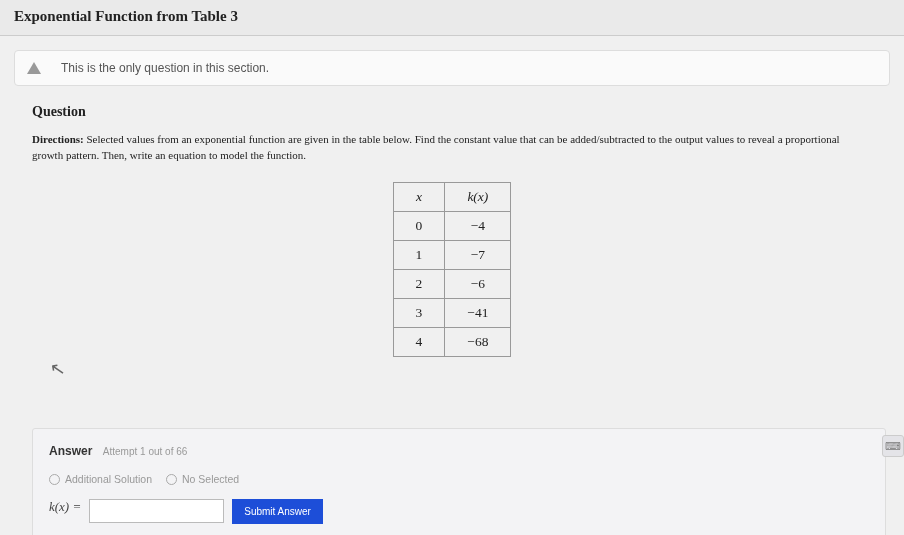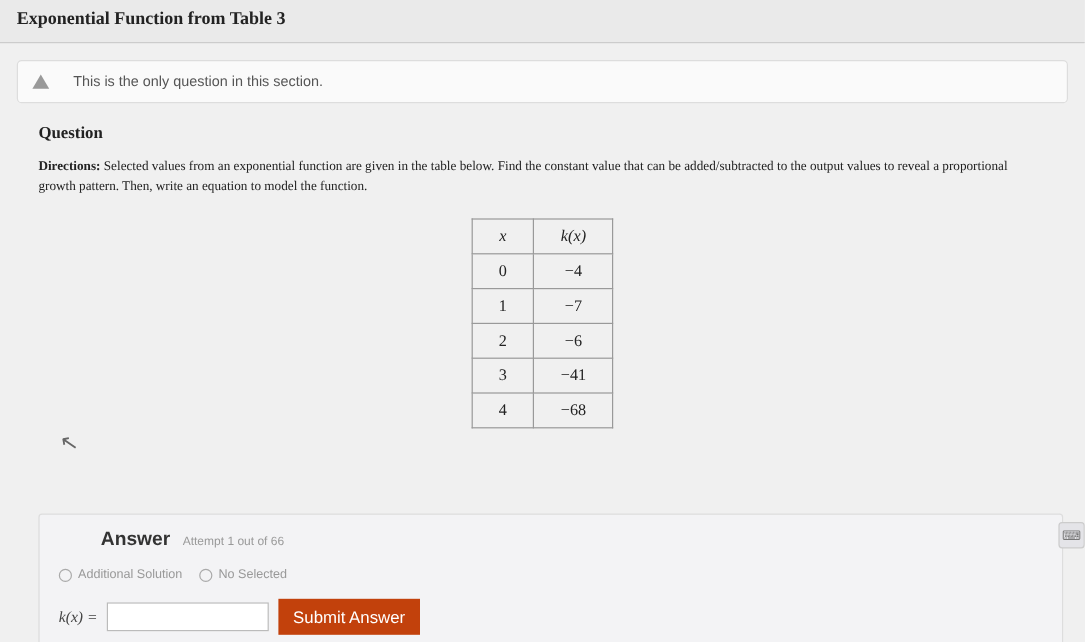--- a/index.html
+++ b/index.html
@@ -80,24 +80,23 @@
       position: absolute;
       left: 32px; right: 18px;
       top: 428px;
       background: #f3f3f5;
       border: 1px solid #ddd;
       border-radius: 3px;
       padding: 12px 16px 18px;
       font-family: -apple-system, Arial, sans-serif;
     }
     .answer-title {
-      font-size: 16px;
+      font-size: 12px;
       color: #333;
       font-weight: bold;
-      margin-left: 35px;
     }
     .attempt-text {
       font-size: 10px;
       color: #999;
       margin-left: 6px;
       font-weight: normal;
     }
     .toggle-row {
       margin: 14px 0 14px;
       display: flex;
@@ -109,41 +108,41 @@
       font-size: 10.5px; color: #999;
       cursor: pointer;
     }
     .radio-circle {
       width: 11px; height: 11px;
       border: 1.5px solid #aaa;
       border-radius: 50%;
       display: inline-block;
     }
     .equation-row {
-      display: flex; align-items: center; gap: 8px;
+      display: flex; align-items: flex-start; gap: 8px;
     }
     .eq-label {
       font-family: Georgia, serif;
       font-style: italic;
       font-size: 13px;
       color: #444;
     }
     .eq-input {
       width: 135px;
       height: 24px;
       border: 1px solid #bbb;
       background: #fff;
       font-size: 12px;
       padding: 2px 6px;
     }
     .submit-btn {
-      background: #c2410c;
+      background: #1d4ed8;
       color: #fff;
       border: none;
-      font-size: 14px;
+      font-size: 10px;
       padding: 7px 12px;
       cursor: pointer;
       font-family: -apple-system, Arial, sans-serif;
     }
     .side-btn {
       position: absolute;
       right: 0px; top: 435px;
       width: 22px; height: 22px;
       background: #e4e4e8;
       border: 1px solid #ccc;

